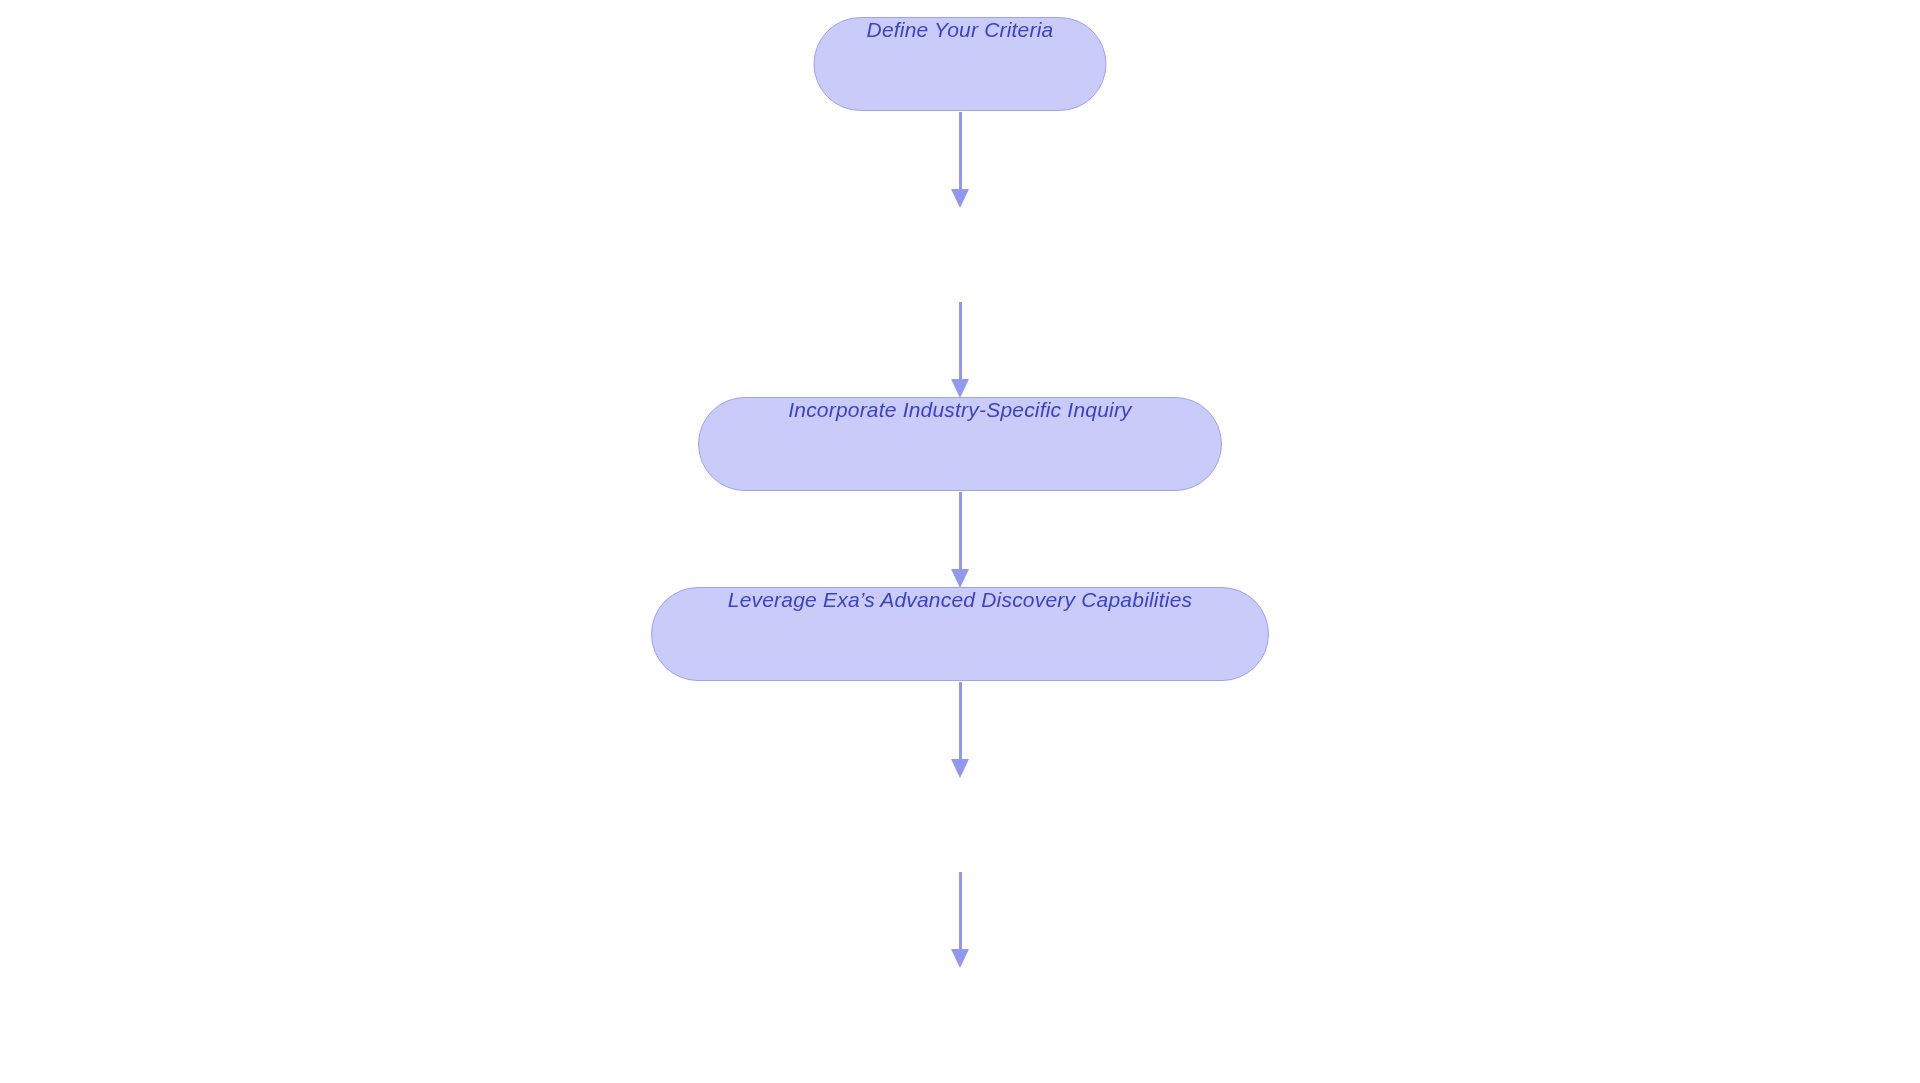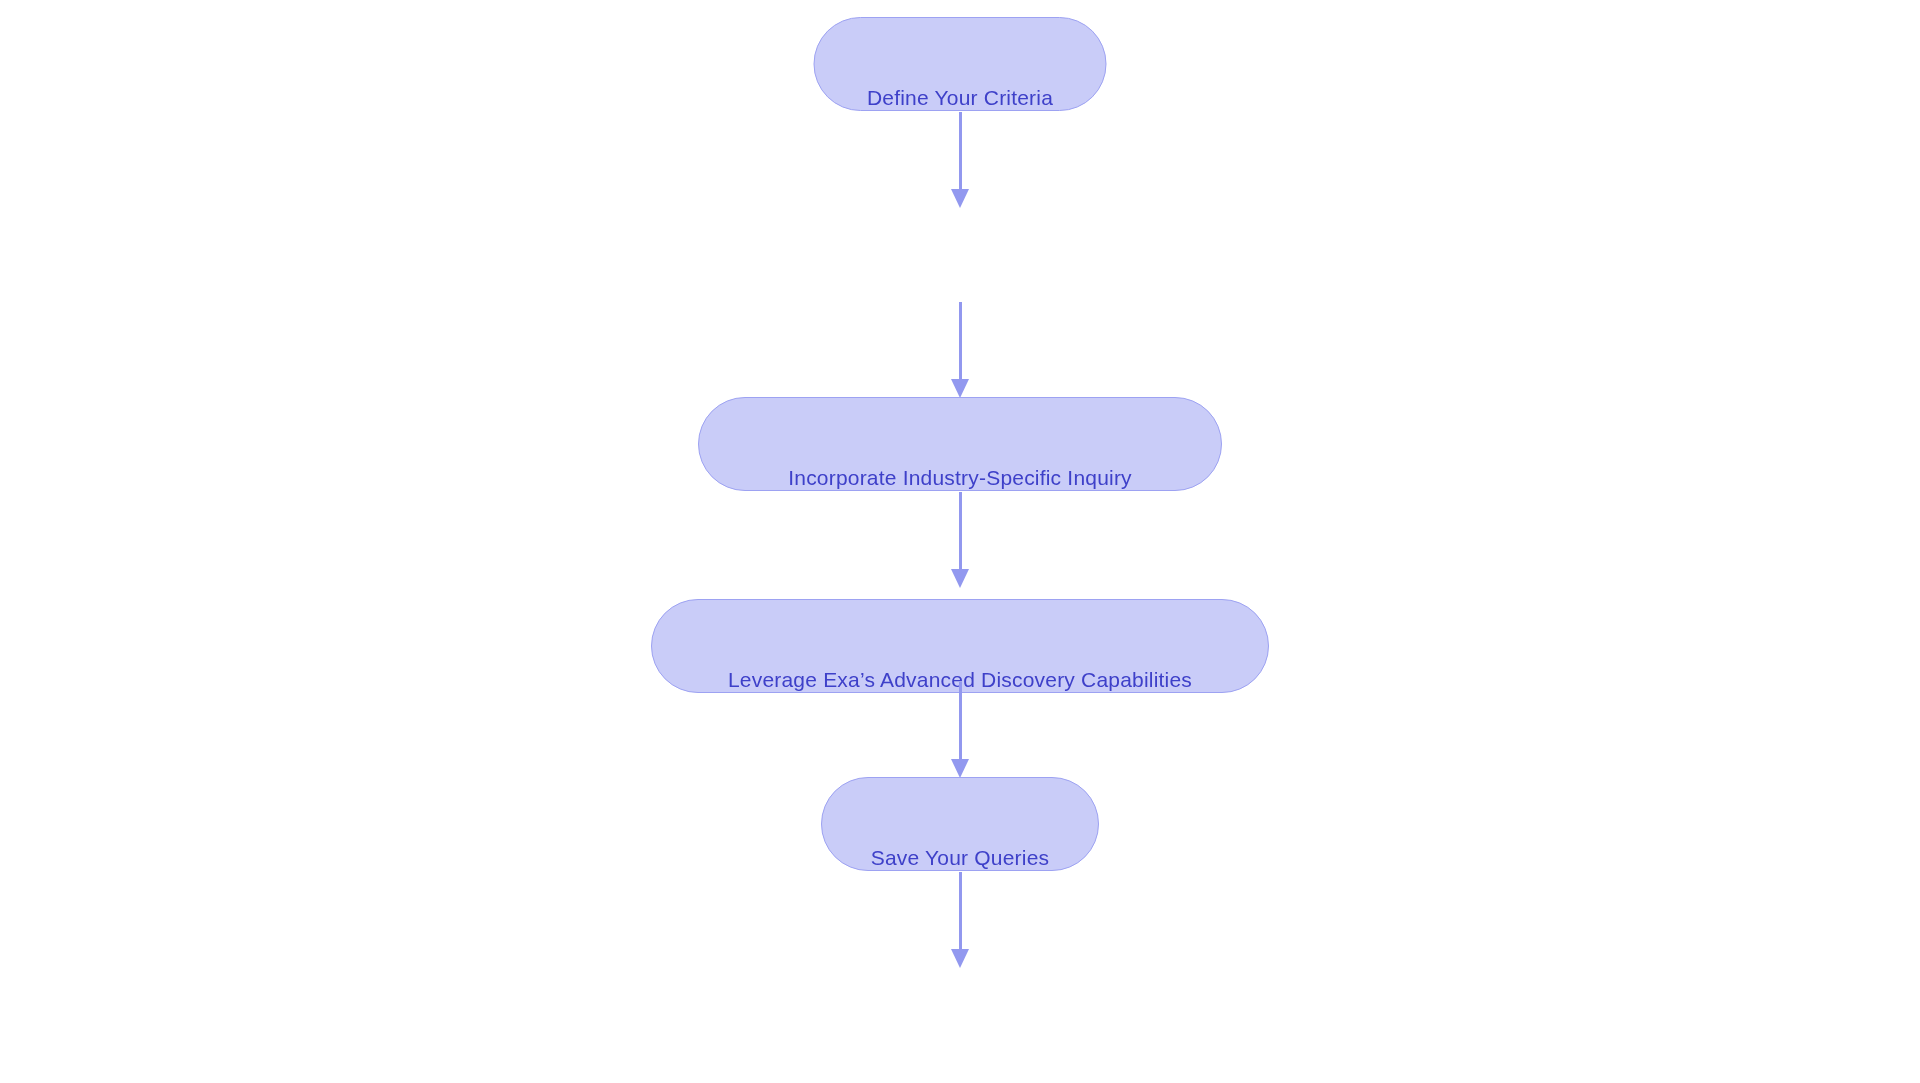--- a/index.html
+++ b/index.html
@@ -24,22 +24,23 @@
   }
   .flow-node{
     position:absolute;
     left:50%;
     transform:translateX(-50%);
     height:94px;
     border-radius:47px;
     background:var(--node-fill);
     border:1.5px solid var(--node-border);
     display:flex;
-    align-items:flex-end;
+    align-items:flex-start;
     justify-content:center;
+    font-style:italic;
   }
   .flow-node .label{
     color:var(--text-color);
     font-size:21px;
     letter-spacing:0.2px;
     white-space:nowrap;
     text-align:center;
   }
   .arrow{
     position:absolute;
@@ -60,21 +61,21 @@
     width:0;
     height:0;
     border-left:9px solid transparent;
     border-right:9px solid transparent;
     border-top:19px solid var(--arrow-color);
   }
   
   .n0{top:17px;width:293px;}
   .n1{top:207px;width:469px;}
   .n2{top:397px;width:524px;}
-  .n3{top:599px;width:618px;}
+  .n3{top:587px;width:618px;}
   .n4{top:777px;width:278px;}
   .n5{top:967px;width:541px;}
   .a0{top:112px;}
   .a1{top:302px;}
   .a2{top:492px;}
   .a3{top:682px;}
   .a4{top:872px;}
 </style>
 </head>
 <body>
@@ -107,23 +108,20 @@
 
   <div class="flow-node n3">
     <span class="label">Leverage Exa’s Advanced Discovery Capabilities</span>
   </div>
 
   <div class="arrow a3">
     <div class="line"></div>
     <div class="head"></div>
   </div>
 
-  <div class="flow-node n4">
-    <span class="label">Save Your Queries</span>
-  </div>
 
   <div class="arrow a4">
     <div class="line"></div>
     <div class="head"></div>
   </div>
 
 
 </div>
 
 </body></html>

